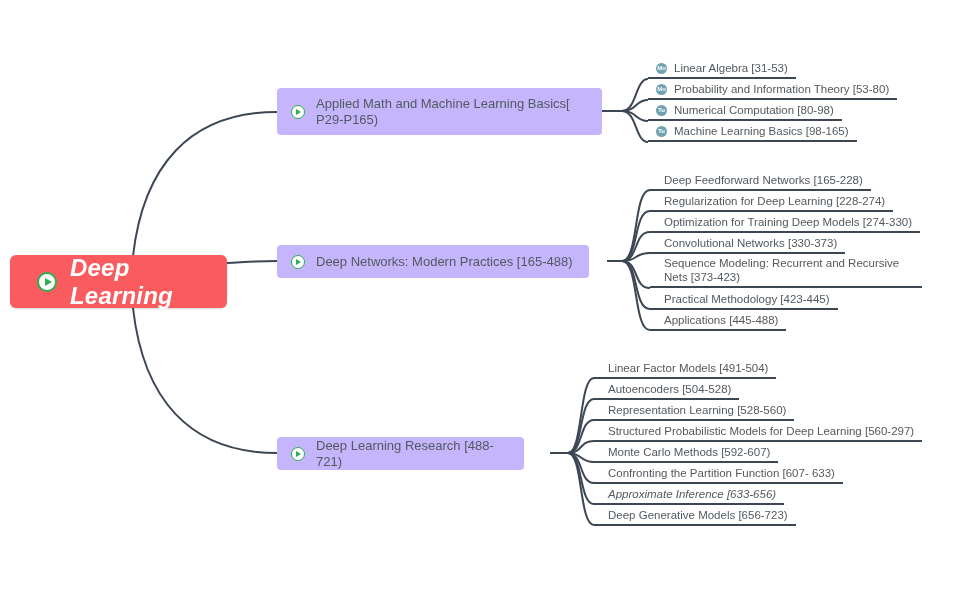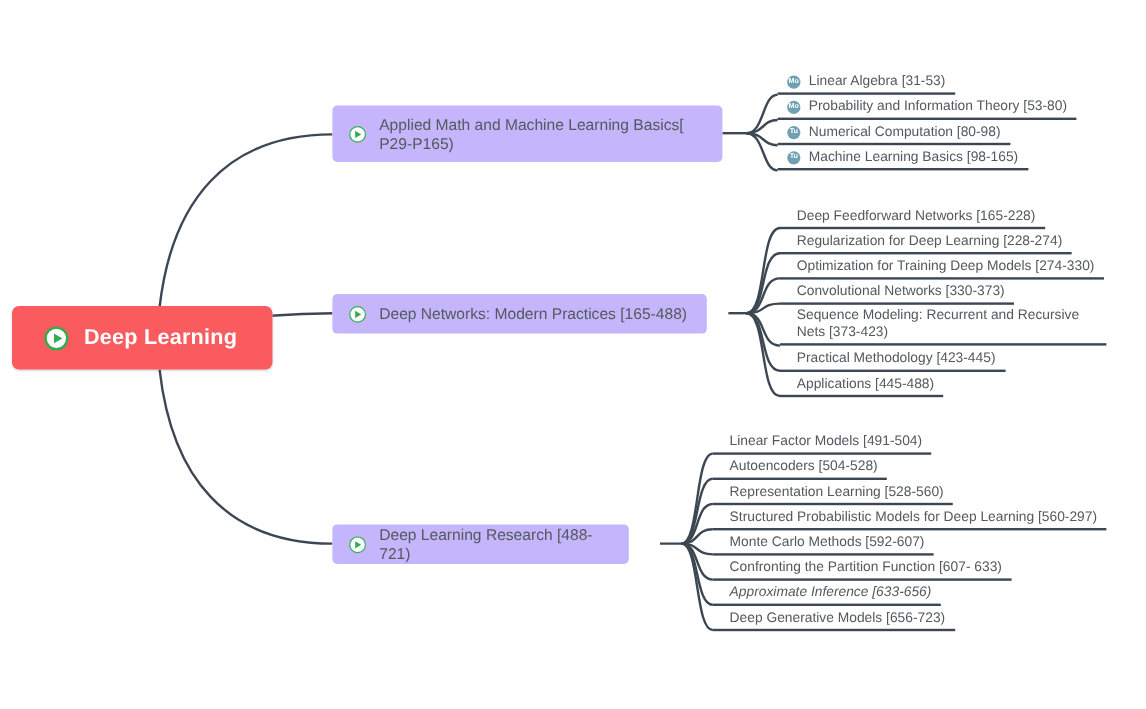--- a/index.html
+++ b/index.html
@@ -10,21 +10,21 @@
   svg.links{position:absolute;left:0;top:0;pointer-events:none;}
   svg.links path, svg.links line{stroke:#3d4754;stroke-width:2;fill:none;}
 
   
   .root-node{
     position:absolute;left:10px;top:255px;width:217px;height:53px;
     background:#f95b5f;border-radius:6px;box-sizing:border-box;
     display:flex;align-items:center;gap:13px;padding-left:27px;
     box-shadow:0 1px 2px rgba(0,0,0,0.15);
   }
-  .root-node .label{color:#ffffff;font-size:18px;font-weight:bold;letter-spacing:.2px;}
+  .root-node .label{color:#ffffff;font-size:24px;font-weight:bold;letter-spacing:.2px;font-style:italic;}
   .play-badge{
     width:20px;height:20px;border-radius:50%;background:#ffffff;border:2px solid #2fae4d;
     box-sizing:border-box;display:flex;align-items:center;justify-content:center;flex:0 0 auto;
   }
   .play-badge .tri{
     width:0;height:0;border-top:4px solid transparent;border-bottom:4px solid transparent;
     border-left:7px solid #2fae4d;margin-left:2px;
   }
   .play-badge.small{width:14px;height:14px;border-width:1.5px;}
   .play-badge.small .tri{border-top-width:3px;border-bottom-width:3px;border-left-width:5px;margin-left:1px;}

